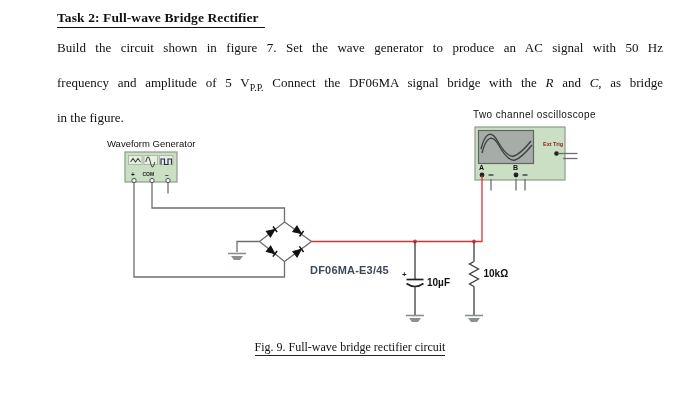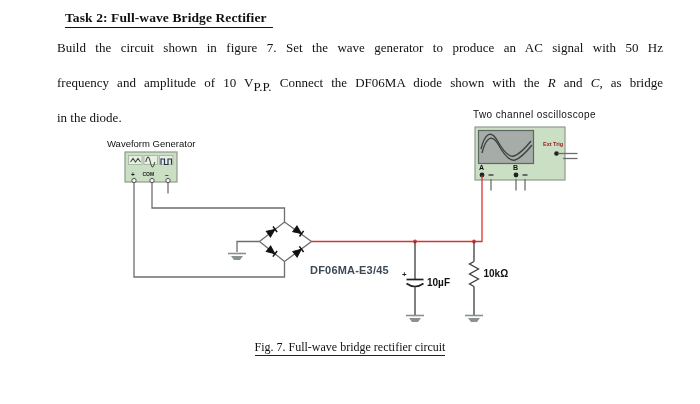--- a/index.html
+++ b/index.html
@@ -18,26 +18,25 @@
     color: #111;
   }
   .title {
     font-size: 13.5px;
     font-weight: bold;
     display: inline-block;
     border-bottom: 1.6px solid #111;
     padding-right: 6px;
     padding-bottom: 1px;
     letter-spacing: .1px;
-    margin-left: 8px;
   }
   .body { margin-top: 11px; font-size: 13px; line-height: 17.5px; }
   .jline { text-align: justify; }
   .jline::after { content: ""; display: inline-block; width: 100%; height: 0; }
-  .body sub { font-size: 13px; line-height: 0; }
+  .body sub { font-size: 10px; line-height: 0; }
   .body i { font-style: italic; }
   .caption-row {
     position: absolute;
     left: 0; top: 340px;
     width: 700px;
     text-align: center;
     font-size: 12px;
     color: #111;
   }
   .caption-row span { border-bottom: 1px solid #222; padding-bottom: 1px; }
@@ -77,22 +76,22 @@
 <body>
 
 <div class="page">
 
   <div class="doc">
     <div>
       <span class="title">Task 2: Full-wave Bridge Rectifier</span>
     </div>
     <div class="body">
       <div class="jline">Build the circuit shown in figure 7. Set the wave generator to produce an AC signal with 50 Hz</div>
-      <div class="jline"><span>frequency and amplitude of 10 V</span><sub>P.P.</sub><span> Connect the DF06MA diode shown with the </span><i>R</i><span> and </span><i>C</i><span>, as bridge</span></div>
-      <div>in the diode.</div>
+      <div class="jline"><span>frequency and amplitude of 5 V</span><sub>P.P.</sub><span> Connect the DF06MA signal bridge with the </span><i>R</i><span> and </span><i>C</i><span>, as bridge</span></div>
+      <div>in the figure.</div>
     </div>
   </div>
 
   <svg width="700" height="404" viewBox="0 0 700 404">
 
     <g>
       <text x="107" y="147" class="inst-label">Waveform Generator</text>
       <rect x="125" y="152" width="52" height="30" class="inst-box"></rect>
       <rect x="128.5" y="155.5" width="13.5" height="9" class="btn"></rect>
       <rect x="144" y="155.5" width="13.5" height="9" class="btn"></rect>
@@ -187,16 +186,16 @@
       <line x1="-9" y1="0" x2="9" y2="0" class="gnd-bar"></line>
       <polygon points="-6,2.5 6,2.5 3,6.5 -3,6.5" class="gnd-pad"></polygon>
     </g>
     <g transform="translate(474,315.5)">
       <line x1="-9" y1="0" x2="9" y2="0" class="gnd-bar"></line>
       <polygon points="-6,2.5 6,2.5 3,6.5 -3,6.5" class="gnd-pad"></polygon>
     </g>
   </svg>
 
   <div class="caption-row">
-    <span>Fig. 7. Full-wave bridge rectifier circuit</span>
+    <span>Fig. 9. Full-wave bridge rectifier circuit</span>
   </div>
 
 </div>
 
 </body></html>

